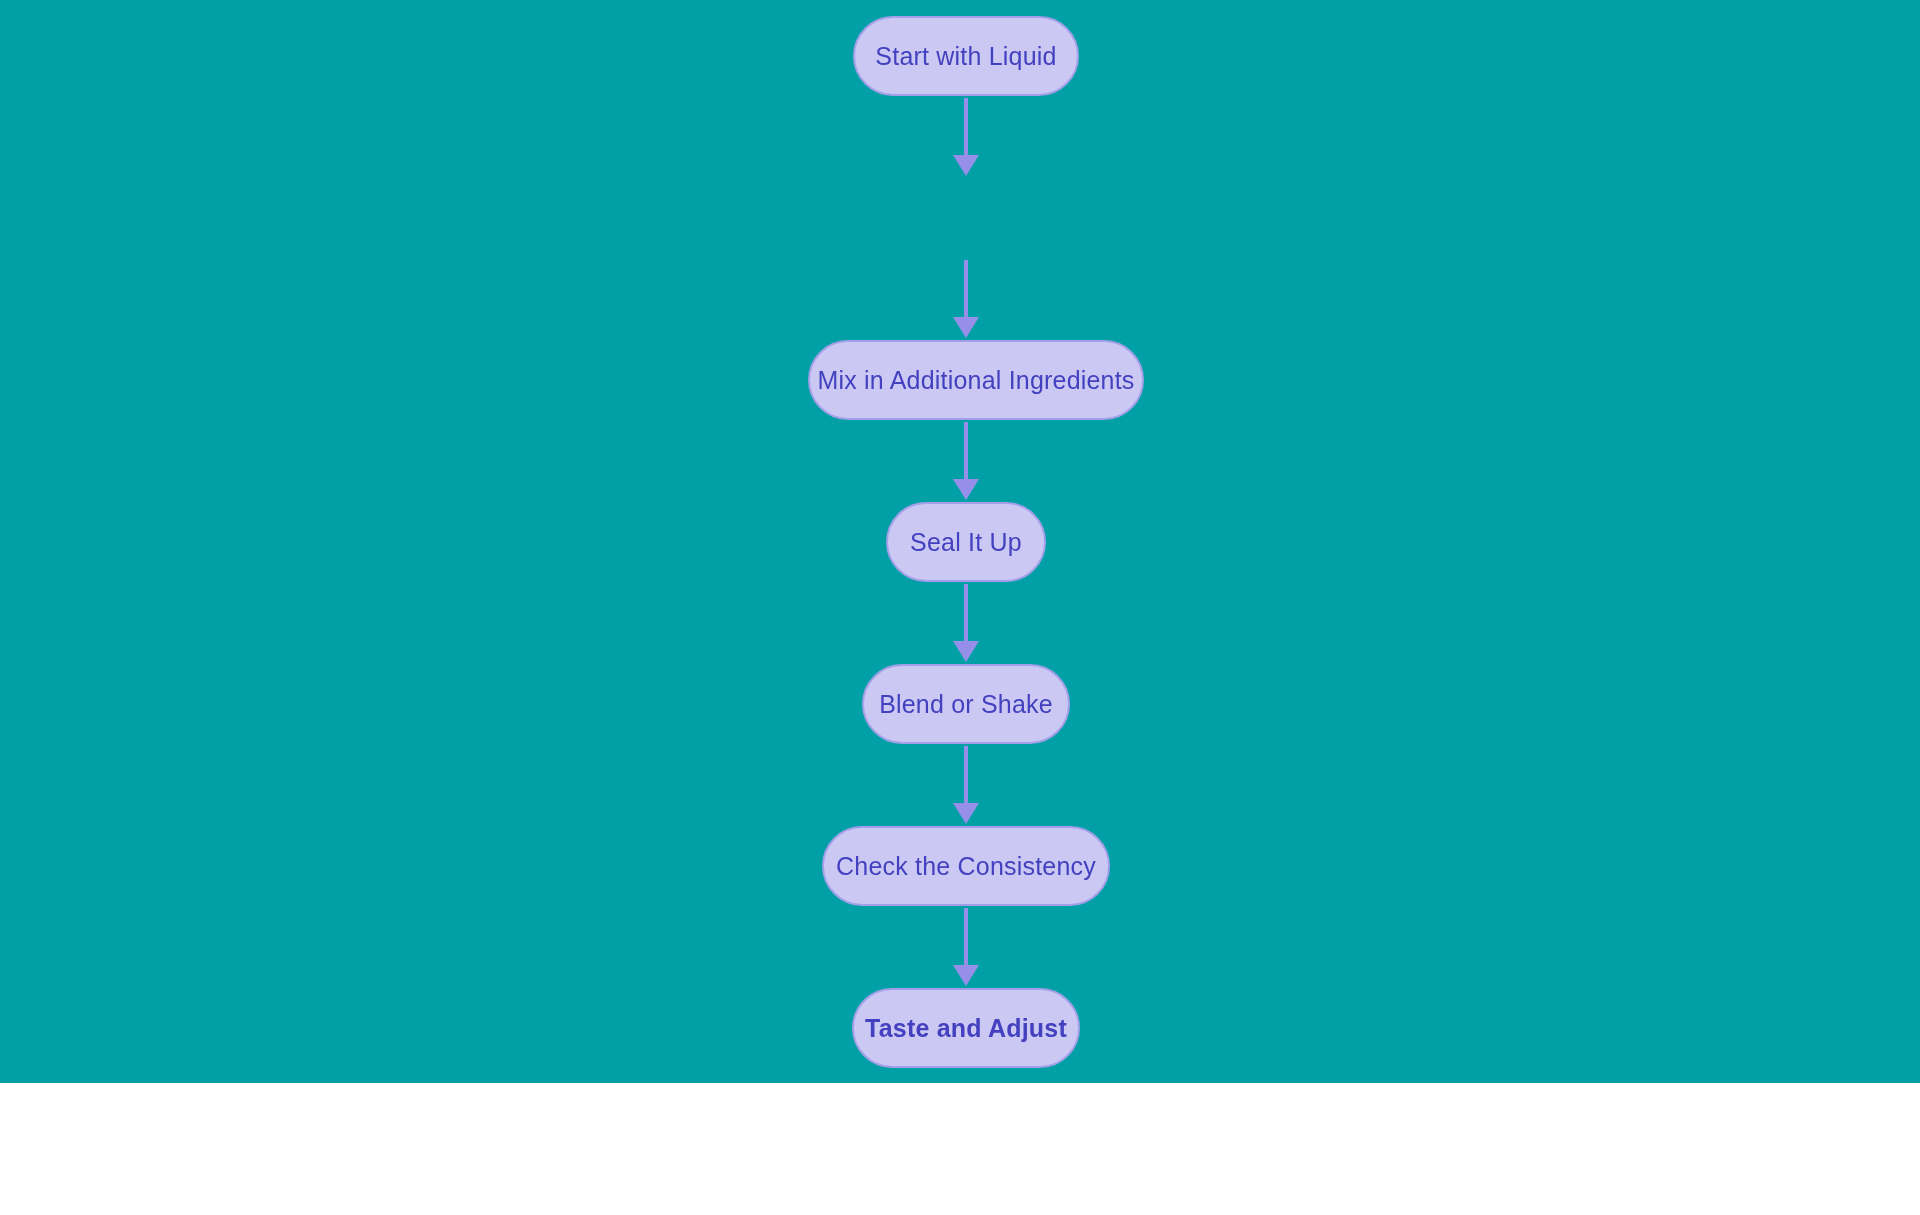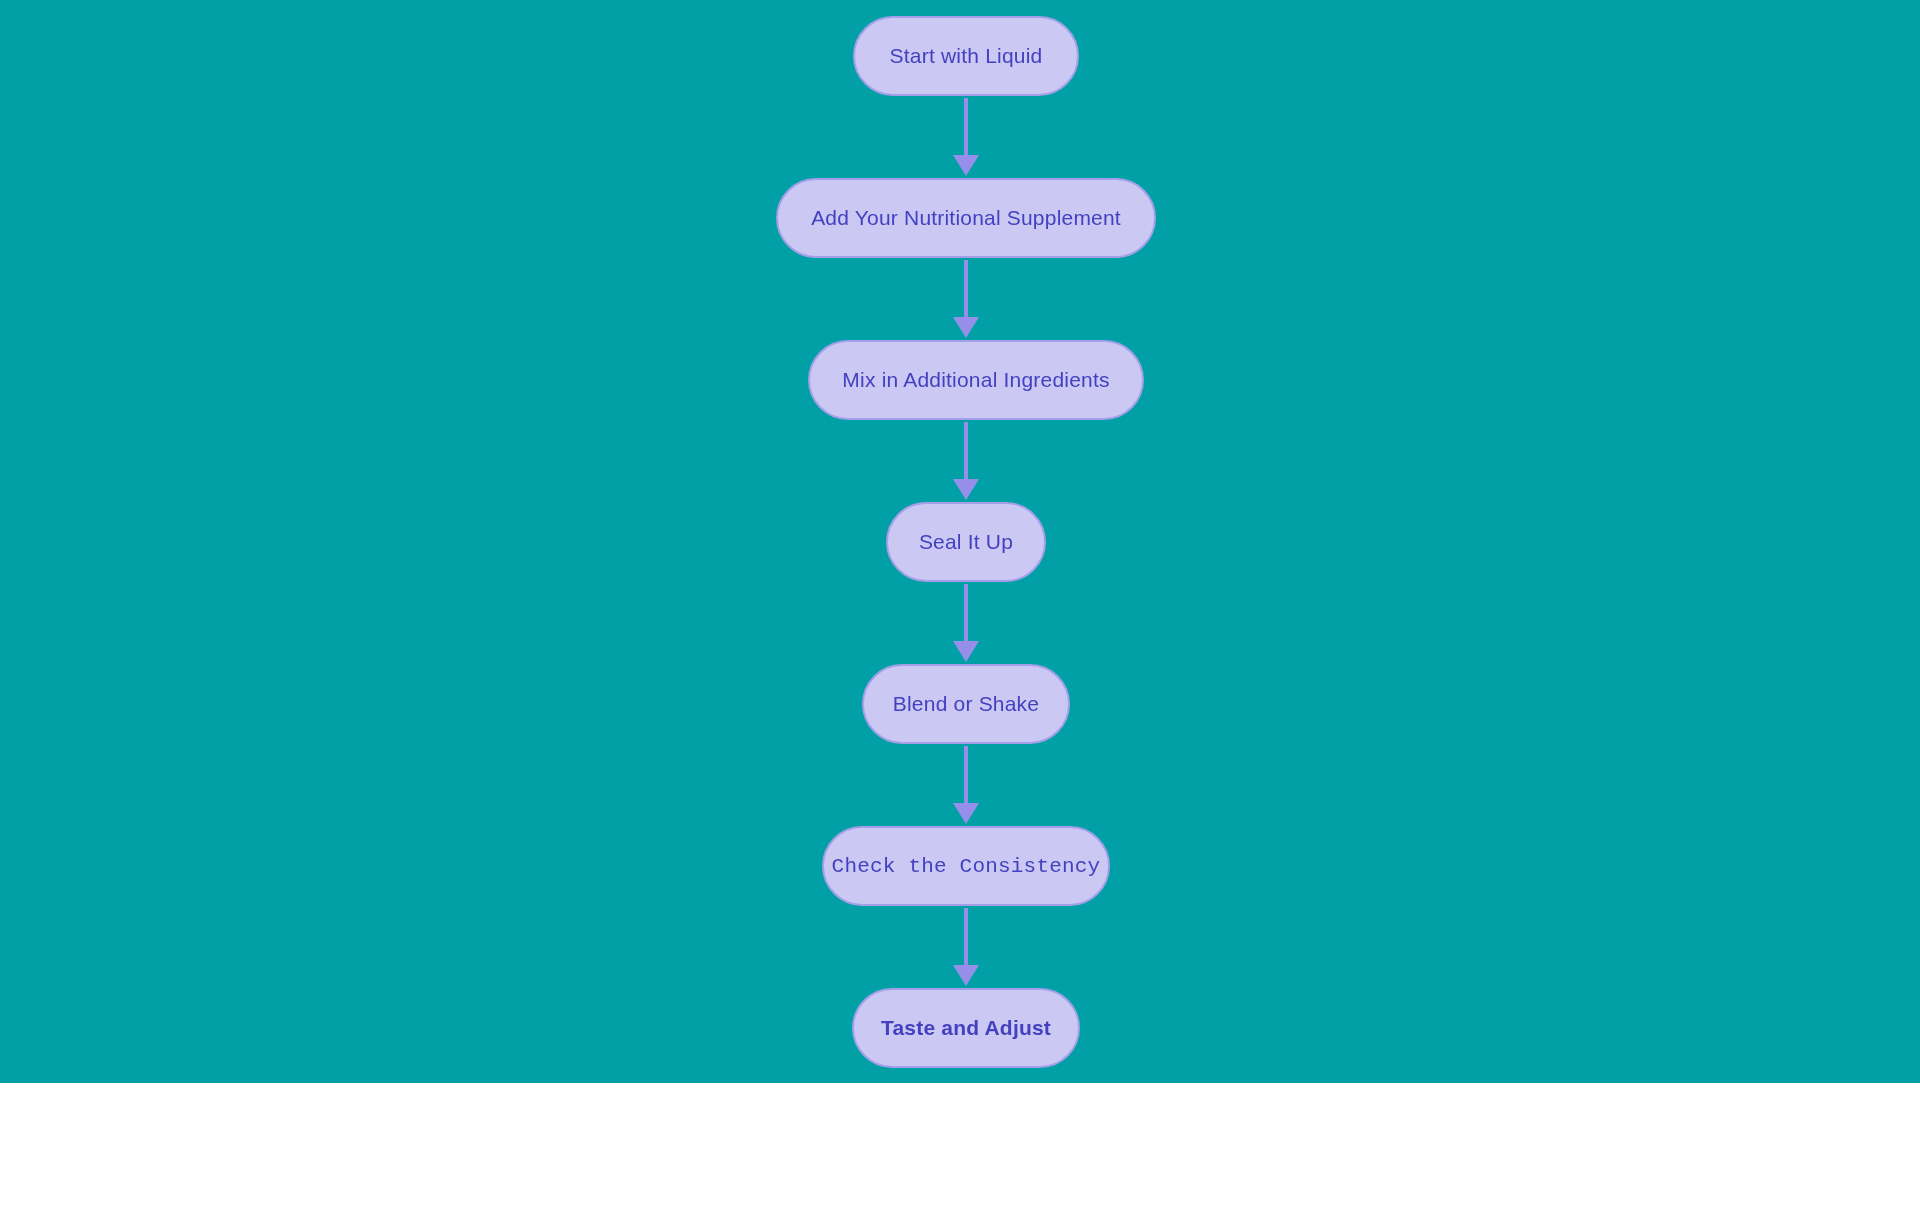--- a/index.html
+++ b/index.html
@@ -41,21 +41,21 @@
     display: flex;
     align-items: center;
     justify-content: center;
     background: var(--node-fill);
     border: 2px solid var(--node-border);
     border-radius: 44px;
     cursor: pointer;
   }
   .node span {
     color: var(--node-text);
-    font-size: 21px;
+    font-size: 25px;
     letter-spacing: 0.2px;
     white-space: nowrap;
   }
   .edge-line {
     position: absolute;
     width: 4px;
     background: var(--arrow);
   }
   .edge-head {
     position: absolute;
@@ -67,33 +67,30 @@
   }
 </style>
 </head>
 <body>
 
 <div class="canvas">
   <div class="diagram" id="diagram">
       <div class="node" style="top: 16px; left: 853px; width: 226px; height: 80px;">
         <span>Start with Liquid</span>
       </div>
-      <div class="node" style="top: 178px; left: 776px; width: 380px; height: 80px;">
-        <span>Add Your Nutritional Supplement</span>
-      </div>
       <div class="node" style="top: 340px; left: 808px; width: 336px; height: 80px;">
         <span>Mix in Additional Ingredients</span>
       </div>
       <div class="node" style="top: 664px; left: 862px; width: 208px; height: 80px;">
         <span>Blend or Shake</span>
       </div>
       <div class="node" style="top: 502px; left: 886px; width: 160px; height: 80px;">
         <span>Seal It Up</span>
       </div>
-      <div class="node" style="top: 826px; left: 822px; width: 288px; height: 80px; font-family: Liberation Mono, monospace;">
+      <div class="node" style="top: 826px; left: 822px; width: 288px; height: 80px;">
         <span>Check the Consistency</span>
       </div>
       <div class="node" style="top: 988px; left: 852px; width: 228px; height: 80px; font-weight: bold;">
         <span>Taste and Adjust</span>
       </div>
       <div class="edge-line" style="left: 964px; top: 98px; height: 59px;"></div>
       <div class="edge-head" style="left: 953px; top: 155px;"></div>
       <div class="edge-line" style="left: 964px; top: 260px; height: 59px;"></div>
       <div class="edge-head" style="left: 953px; top: 317px;"></div>
       <div class="edge-line" style="left: 964px; top: 422px; height: 59px;"></div>

